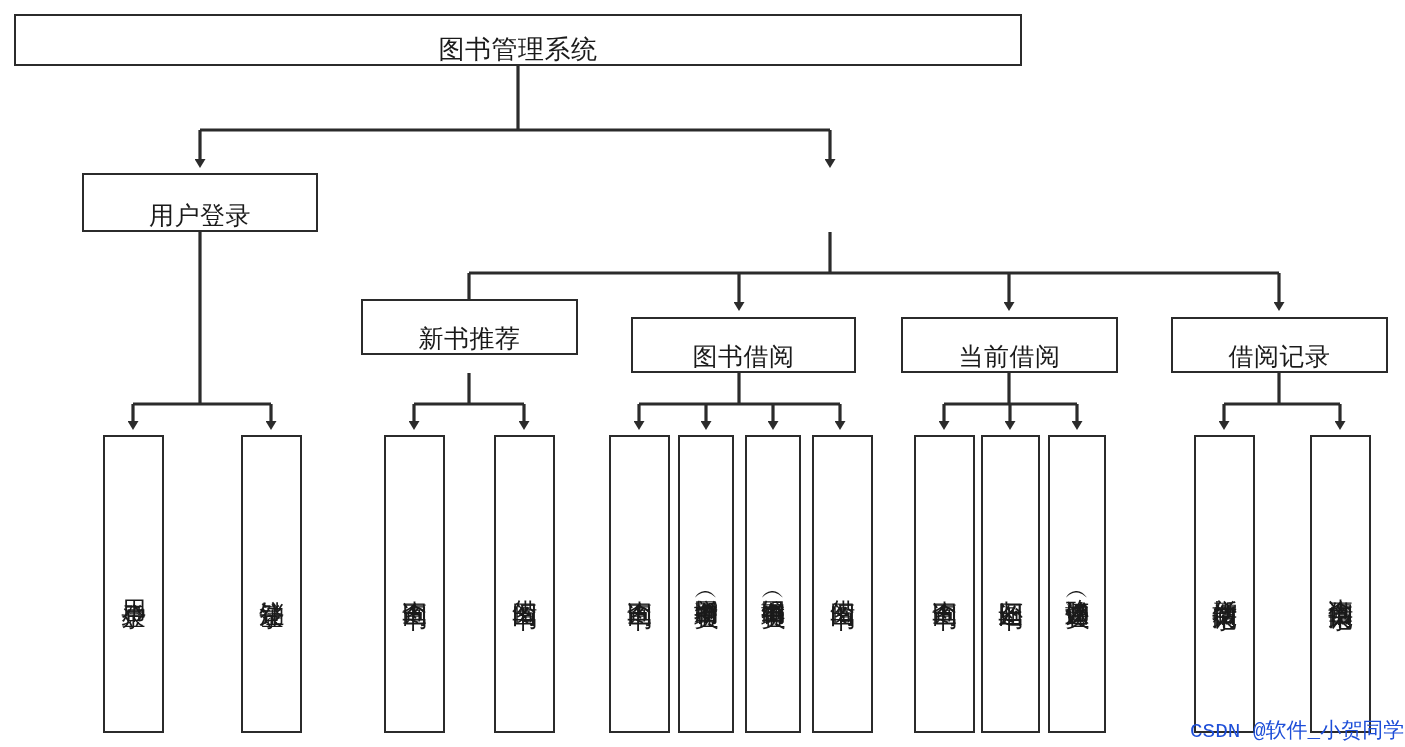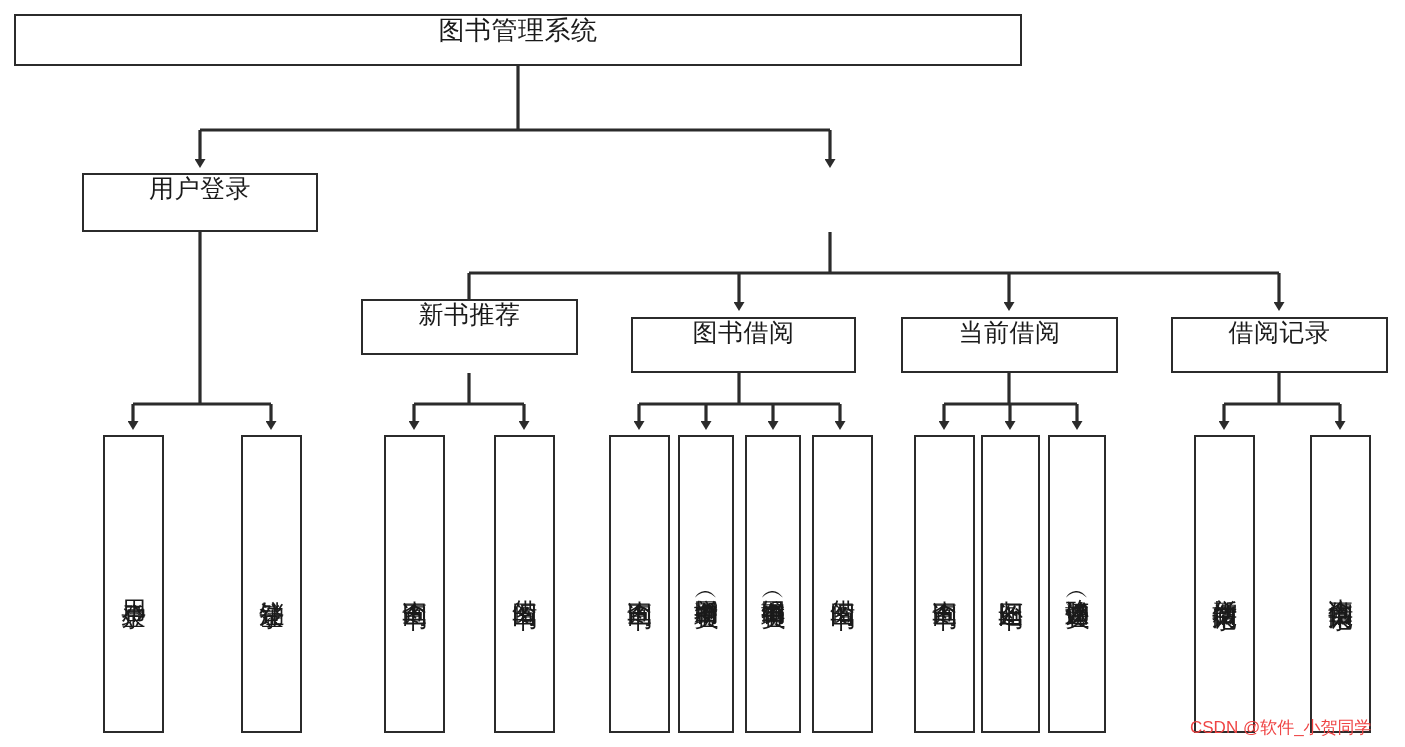--- a/index.html
+++ b/index.html
@@ -24,21 +24,21 @@
     width: 1405px;
     height: 747px;
     pointer-events: none;
   }
   .node {
     position: absolute;
     box-sizing: border-box;
     border: 2.5px solid #2b2b2b;
     background: #ffffff;
     display: flex;
-    align-items: flex-start;
+    align-items: flex-end;
     justify-content: center;
     color: #1a1a1a;
   }
   .node .label {
     display: block;
     text-align: center;
     line-height: 1.12;
     letter-spacing: 0.5px;
   }
   
@@ -64,24 +64,24 @@
   }
   .node.vert.narrow .label {
     font-size: 24px;
     letter-spacing: 1px;
     max-height: 288px;
   }
   .watermark {
     position: absolute;
     left: 1190px;
     top: 716px;
-    font-size: 17px;
-    color: #ef4444;
+    font-size: 21px;
+    color: #1d4ed8;
     white-space: nowrap;
-    font-family: Liberation Sans, sans-serif;
+    font-family: Liberation Mono, monospace;
   }
 </style>
 </head>
 <body>
 
 <div id="stage">
 
   <svg class="connectors" viewBox="0 0 1405 747" xmlns="http://www.w3.org/2000/svg">
     <defs>
       <marker id="arrow" markerWidth="9" markerHeight="11" refX="1" refY="5.5" orient="auto" markerUnits="userSpaceOnUse">

